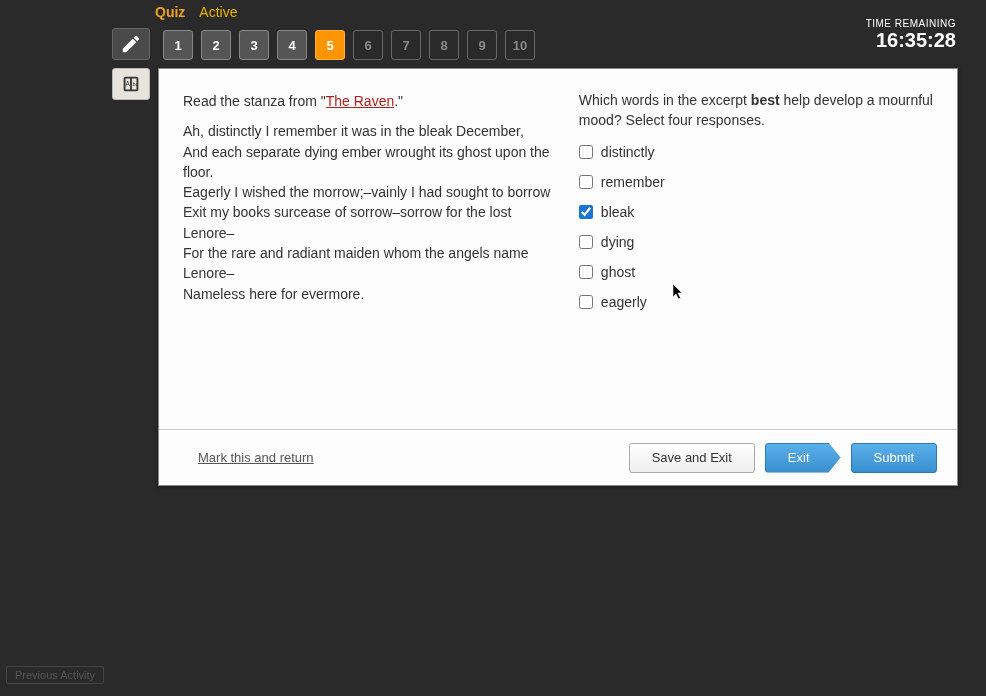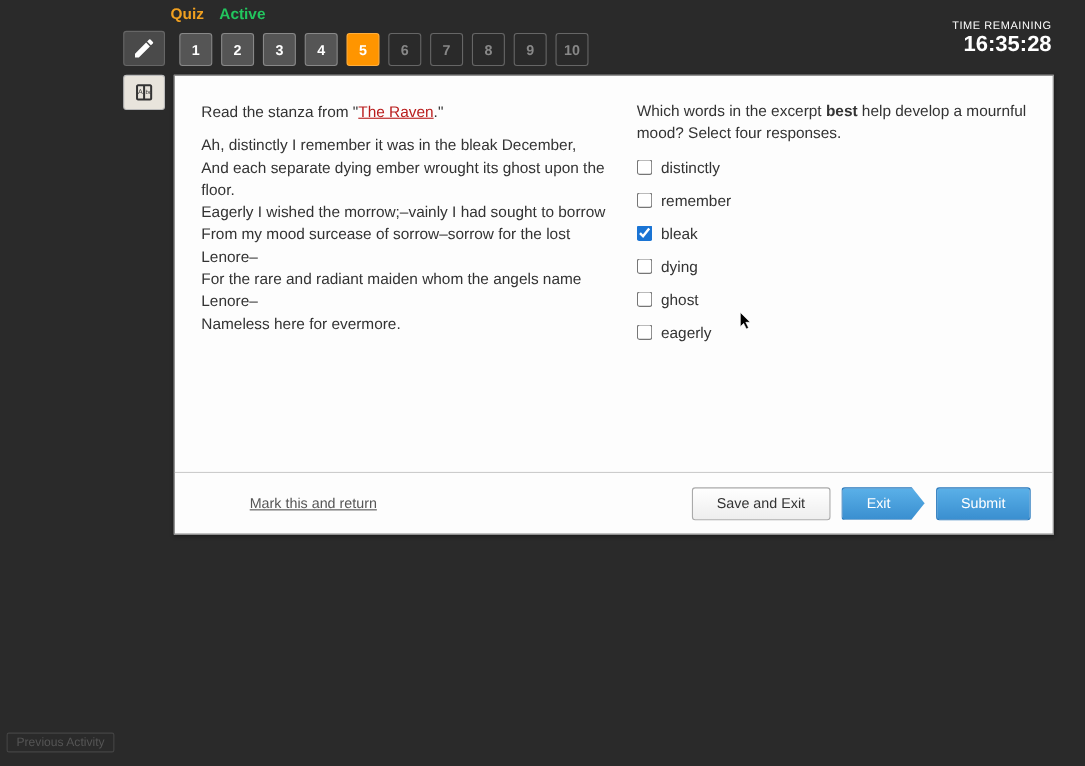--- a/index.html
+++ b/index.html
@@ -12,21 +12,21 @@
     position: relative;
   }
   .topbar {
     display: flex;
     align-items: flex-start;
     padding: 4px 0 0 155px;
     height: 22px;
     gap: 14px;
   }
   .topbar .quiz-label { color: #f0a020; font-weight: bold; font-size: 14px; }
-  .topbar .active-label { color: #22c55e; font-weight: bold; font-size: 14px; }
+  .topbar .active-label { color: #eab308; font-weight: normal; font-size: 14px; }
 
   .header-row {
     display: flex;
     align-items: center;
     padding: 8px 0 8px 115px;
   }
 
   .side-tools {
     position: absolute;
     left: 112px;
@@ -121,21 +121,21 @@
   .question-text .bold { font-weight: bold; }
   .choices { display: flex; flex-direction: column; gap: 14px; }
   .choice { display: flex; align-items: center; gap: 8px; font-size: 14px; cursor: pointer; }
   .choice input { width: 14px; height: 14px; accent-color: #1a74d4; }
 
   .panel-footer {
     height: 56px;
     border-top: 1px solid #ccc;
     display: flex;
     align-items: center;
-    padding: 0 20px 0 68px;
+    padding: 0 20px 0 39px;
   }
   .mark-link {
     color: #555;
     font-size: 13px;
     text-decoration: underline;
     cursor: pointer;
   }
   .footer-spacer { flex: 1; }
   .btn {
     height: 30px;
@@ -229,21 +229,21 @@
 <div class="panel">
   <div class="panel-body">
     <div class="passage">
       <div class="intro">
         <span>Read the stanza from "</span><a href="#" class="link">The Raven</a><span>."</span>
       </div>
       <div id="poem">
           <div class="poem-line">Ah, distinctly I remember it was in the bleak December,</div>
           <div class="poem-line">And each separate dying ember wrought its ghost upon the floor.</div>
           <div class="poem-line">Eagerly I wished the morrow;–vainly I had sought to borrow</div>
-          <div class="poem-line">From my mood surcease of sorrow–sorrow for the lost Lenore–</div>
+          <div class="poem-line">Exit my books surcease of sorrow–sorrow for the lost Lenore–</div>
           <div class="poem-line">For the rare and radiant maiden whom the angels name Lenore–</div>
           <div class="poem-line">Nameless here for evermore.</div>
         </div>
     </div>
     <div class="question-col">
       <div class="question-text">
         <span>Which words in the excerpt </span><span class="bold">best</span><span> help develop a mournful mood? Select four responses.</span>
       </div>
       <div class="choices" id="choices">
           <label class="choice">

